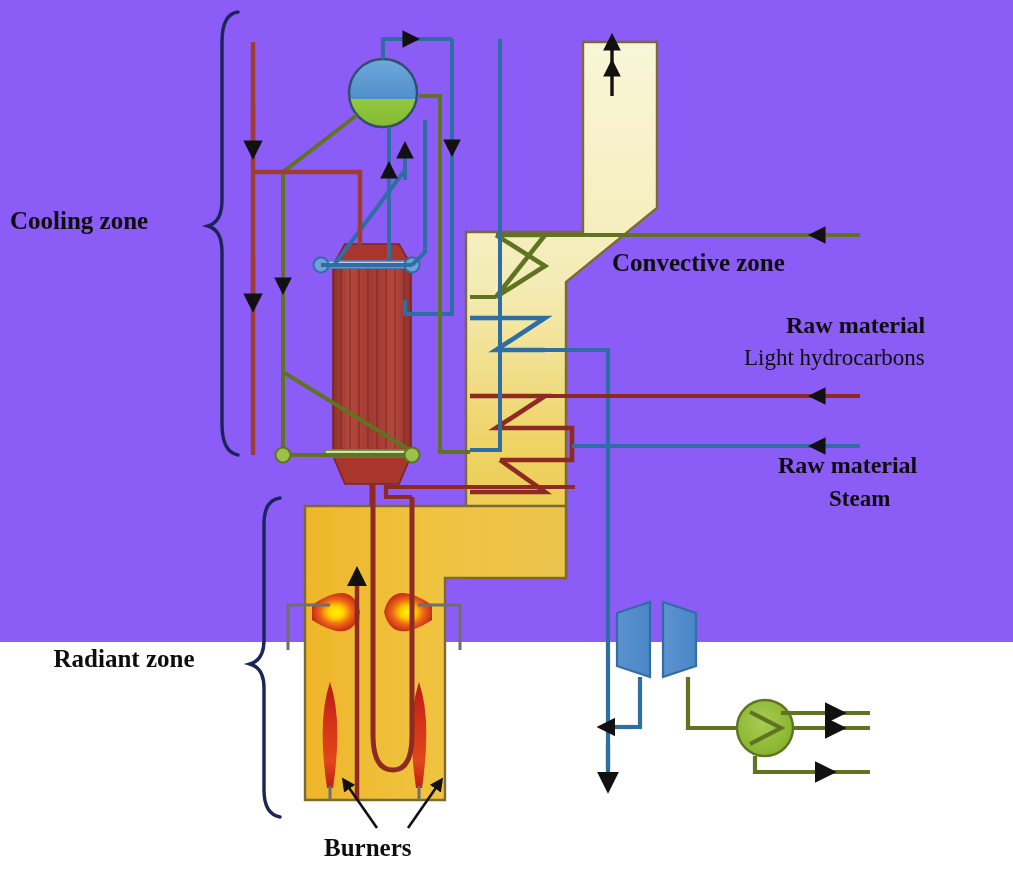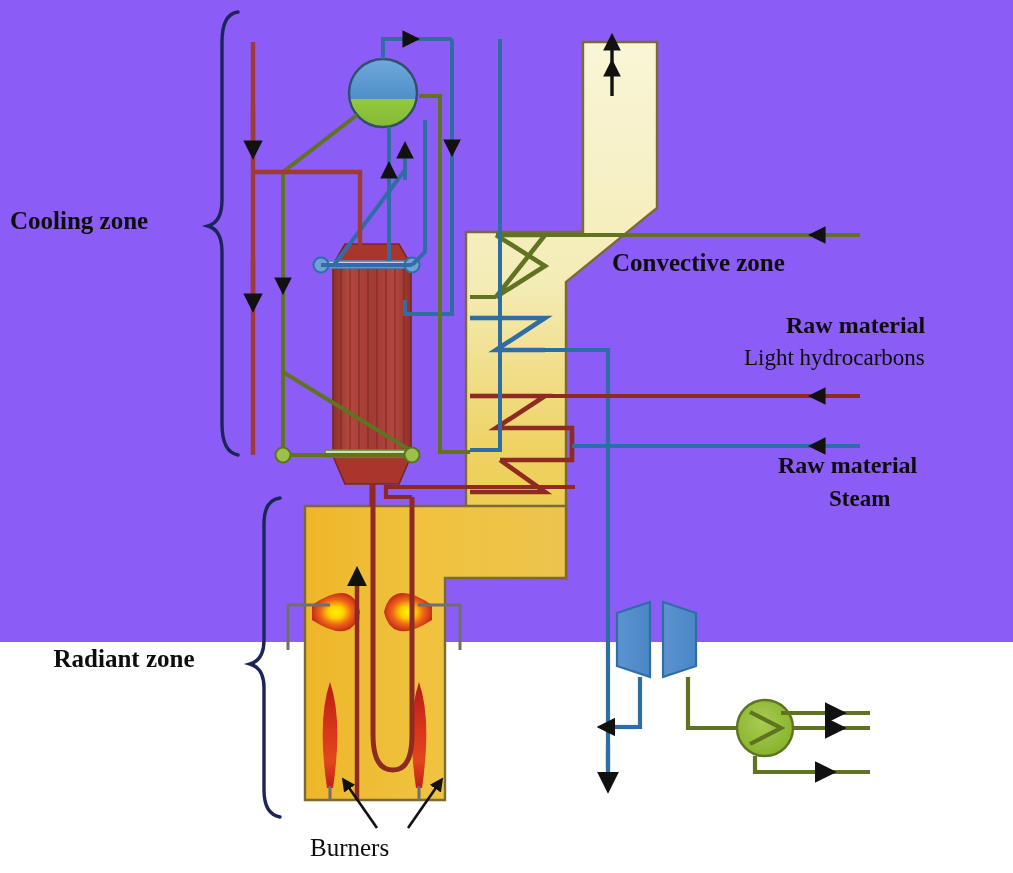--- a/index.html
+++ b/index.html
@@ -10,21 +10,21 @@
   svg#diagram{position:absolute;left:0;top:0;width:1013px;height:873px;}
   .lbl{position:absolute;color:#0d0d0d;line-height:1.12;white-space:nowrap;}
   .lbl.bold{font-weight:bold;}
   #lbl-cooling{left:10px;top:207px;font-size:25px;font-weight:bold;}
   #lbl-radiant{left:24px;top:645px;font-size:25px;font-weight:bold;text-align:center;width:200px;}
   #lbl-convective{left:612px;top:249px;font-size:25px;font-weight:bold;}
   #lbl-raw1{left:786px;top:312px;font-size:24px;font-weight:bold;}
   #lbl-raw1sub{left:744px;top:345px;font-size:23px;text-align:center;}
   #lbl-raw2{left:778px;top:452px;font-size:24px;font-weight:bold;}
   #lbl-raw2sub{left:829px;top:486px;font-size:23px;font-weight:bold;}
-  #lbl-burners{left:310px;top:834px;font-size:25px;font-weight:normal;}
+  #lbl-burners{left:324px;top:834px;font-size:25px;font-weight:bold;}
 </style>
 </head>
 <body>
 
 <div id="stage">
 
 <svg id="diagram" viewBox="0 0 1013 873">
   <defs>
     <marker id="ar-black" viewBox="0 0 10 10" refX="6" refY="5" markerWidth="5.2" markerHeight="5.2" orient="auto-start-reverse">
       <path d="M0,0 L10,5 L0,10 z" fill="#111"></path>

